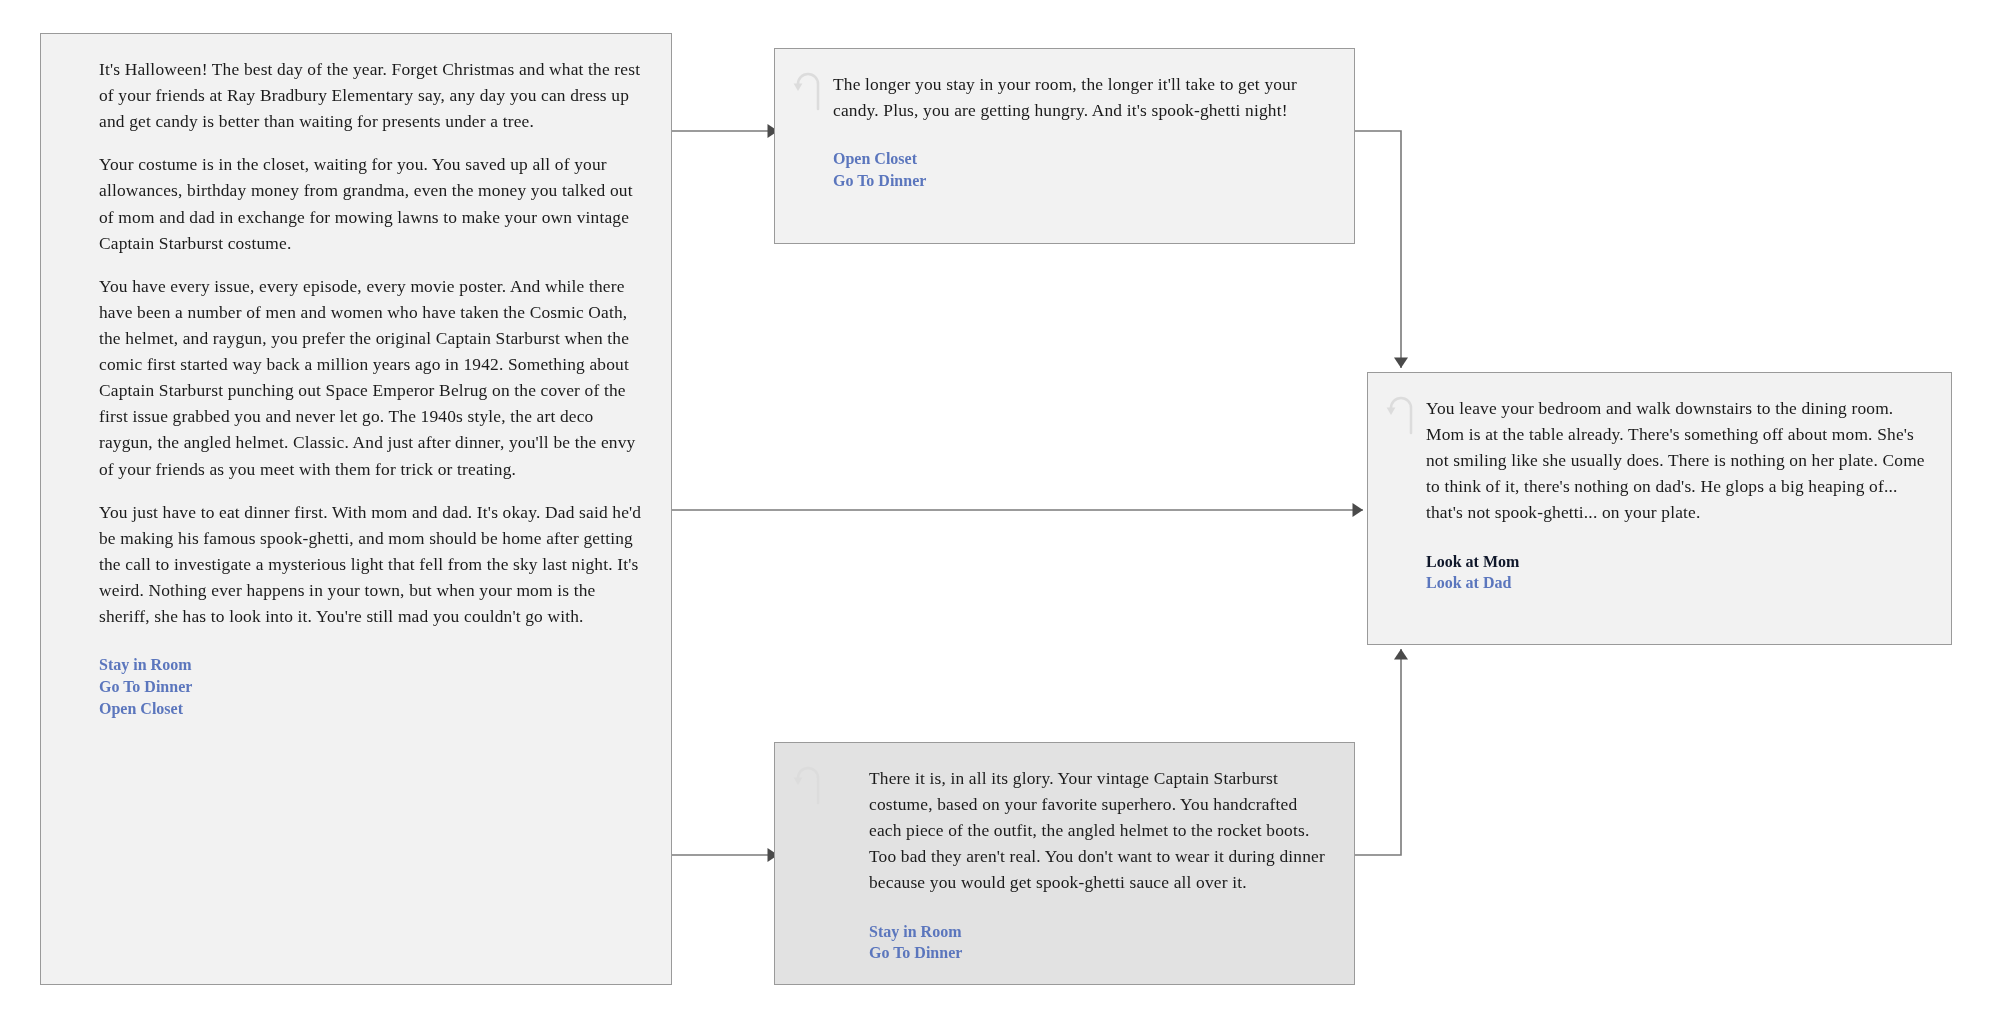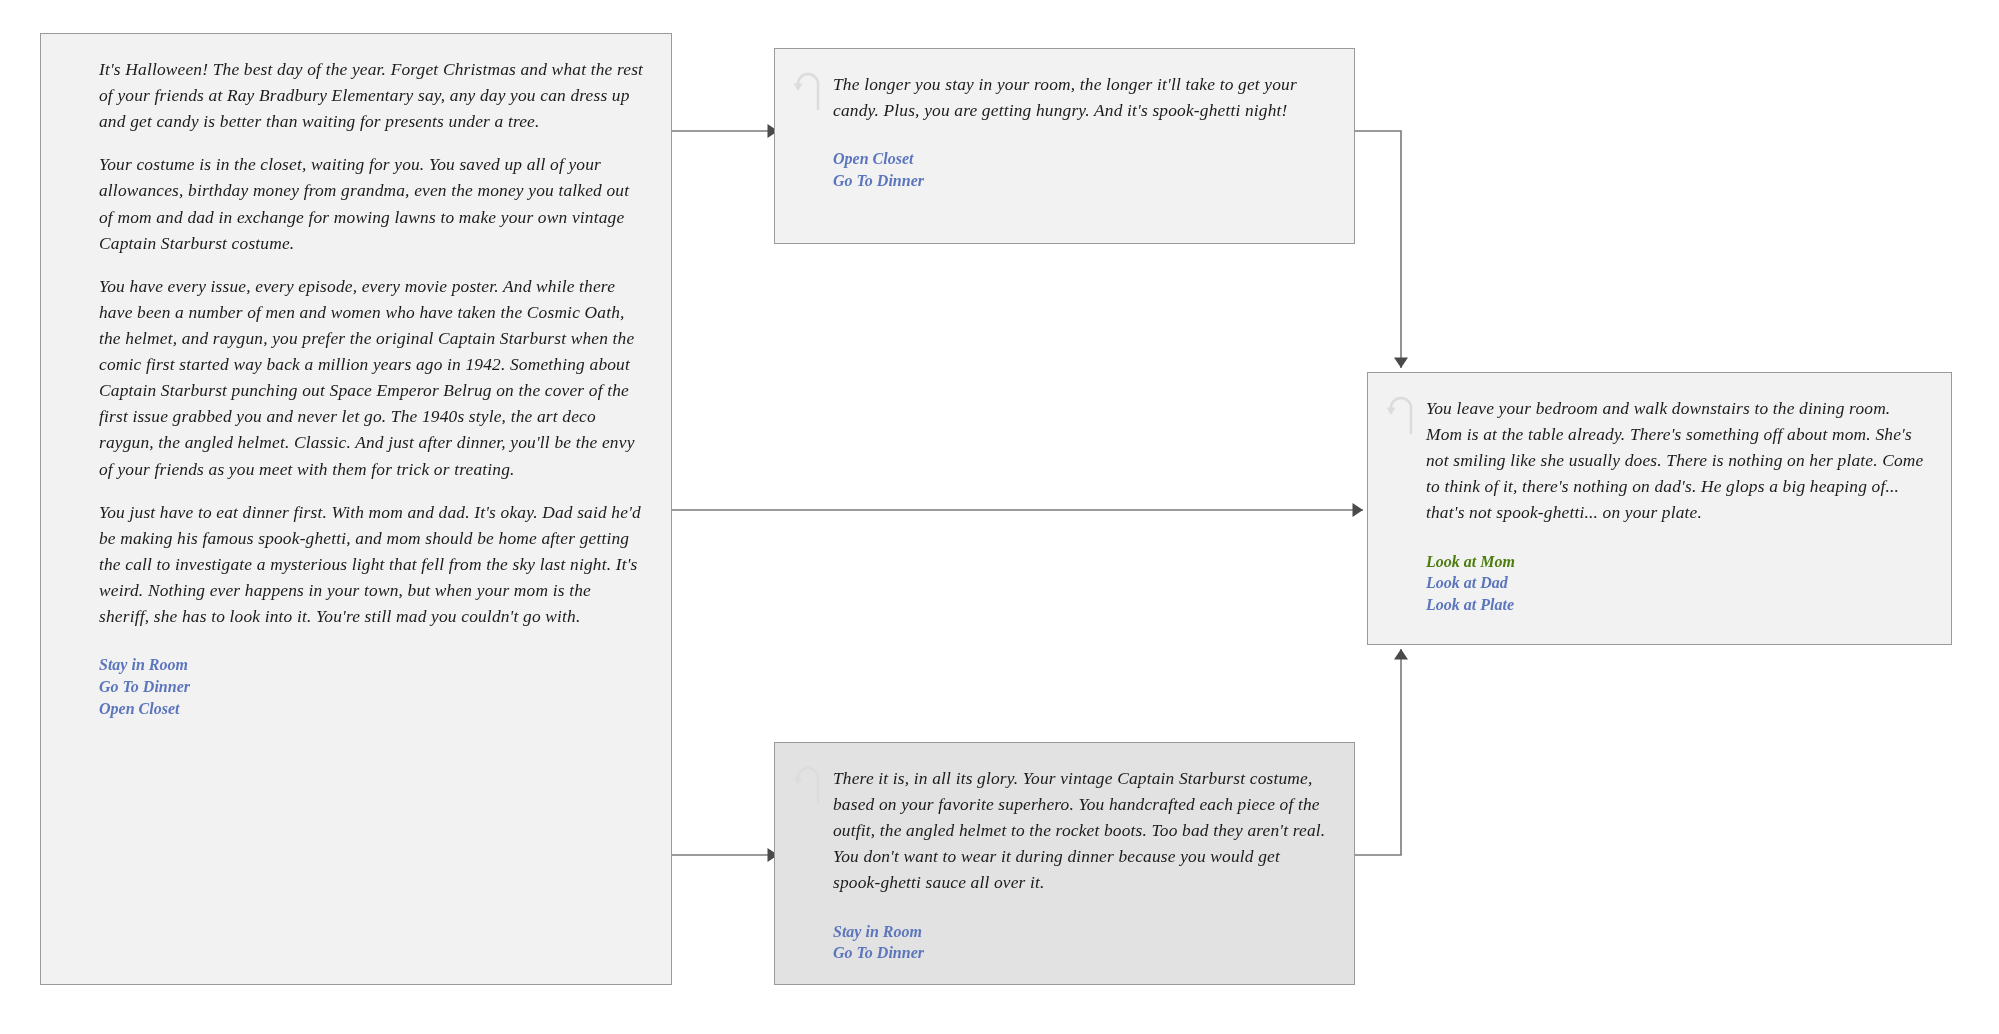--- a/index.html
+++ b/index.html
@@ -12,21 +12,20 @@
     height: 1034px;
     position: relative;
     overflow: hidden;
     font-family: "Liberation Serif", "DejaVu Serif", serif;
   }
   #canvas {
     position: absolute;
     inset: 0;
     width: 1999px;
     height: 1034px;
-    font-style: italic;
   }
   #edges {
     position: absolute;
     left: 0;
     top: 0;
     width: 1999px;
     height: 1034px;
     pointer-events: none;
     z-index: 1;
   }
@@ -35,20 +34,21 @@
     box-sizing: border-box;
     border: 1px solid #9a9a9a;
     background: #f2f2f2;
     z-index: 2;
     display: flex;
     flex-direction: row;
     align-items: flex-start;
   }
   .node.selected {
     background: #e2e2e2;
+    gap: 36px;
   }
   .node-back {
     flex: 0 0 auto;
     width: 58px;
     padding-top: 22px;
     padding-left: 18px;
     box-sizing: border-box;
     line-height: 0;
   }
   .node.root .node-back {
@@ -159,20 +159,19 @@
       <div class="node" style="left: 1367px; top: 372px; width: 585px; height: 273px; background: rgb(242, 242, 242); border-color: rgb(154, 154, 154);">
         <div class="node-back"><span class="back-icon"><svg width="34" height="40" viewBox="0 0 34 40" xmlns="http://www.w3.org/2000/svg">
               <path d="M25 38 L25 13 A10 10 0 0 0 5 13 L5 15" fill="none" stroke="#dcdcdc" stroke-width="2.6" stroke-linecap="round"></path>
               <path d="M5 20 L0.6 12.5 L9.4 12.5 Z" fill="#dcdcdc"></path>
             </svg></span></div>
         <div class="node-body">
           <div class="passage">
             <p>You leave your bedroom and walk downstairs to the dining room. Mom is at the table already. There's something off about mom. She's not smiling like she usually does. There is nothing on her plate. Come to think of it, there's nothing on dad's. He glops a big heaping of... that's not spook-ghetti... on your plate.</p>
           </div>
           <div class="choices">
-            <a class="choice" style="color: #4d7c0f; margin-top: 11px;">Look at Mom</a>
+            <a class="choice" style="color: #0f172a; margin-top: 11px;">Look at Mom</a>
             <a class="choice" style="color: rgb(91, 118, 189);">Look at Dad</a>
-            <a class="choice" style="color: rgb(91, 118, 189);">Look at Plate</a>
           </div>
         </div>
       </div>
     </div>
 </div>
 
 </body></html>

